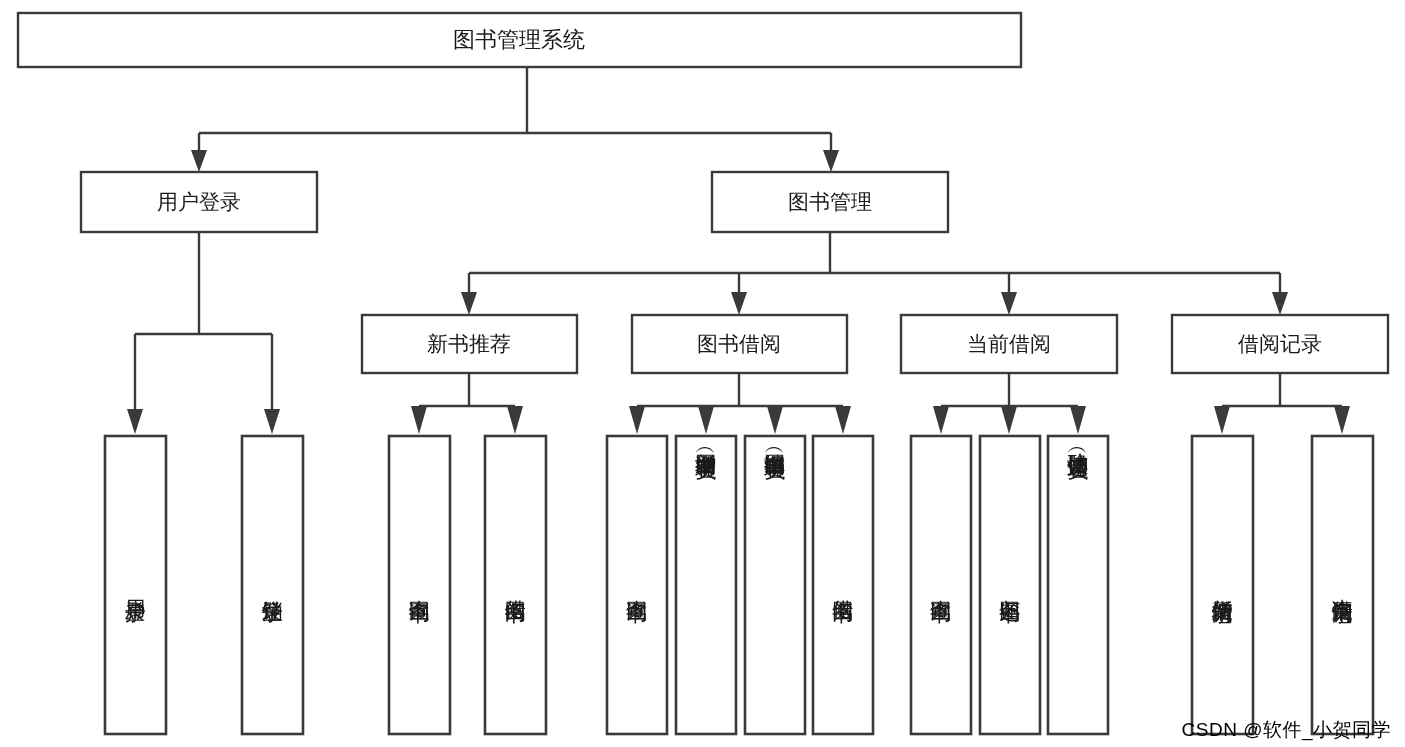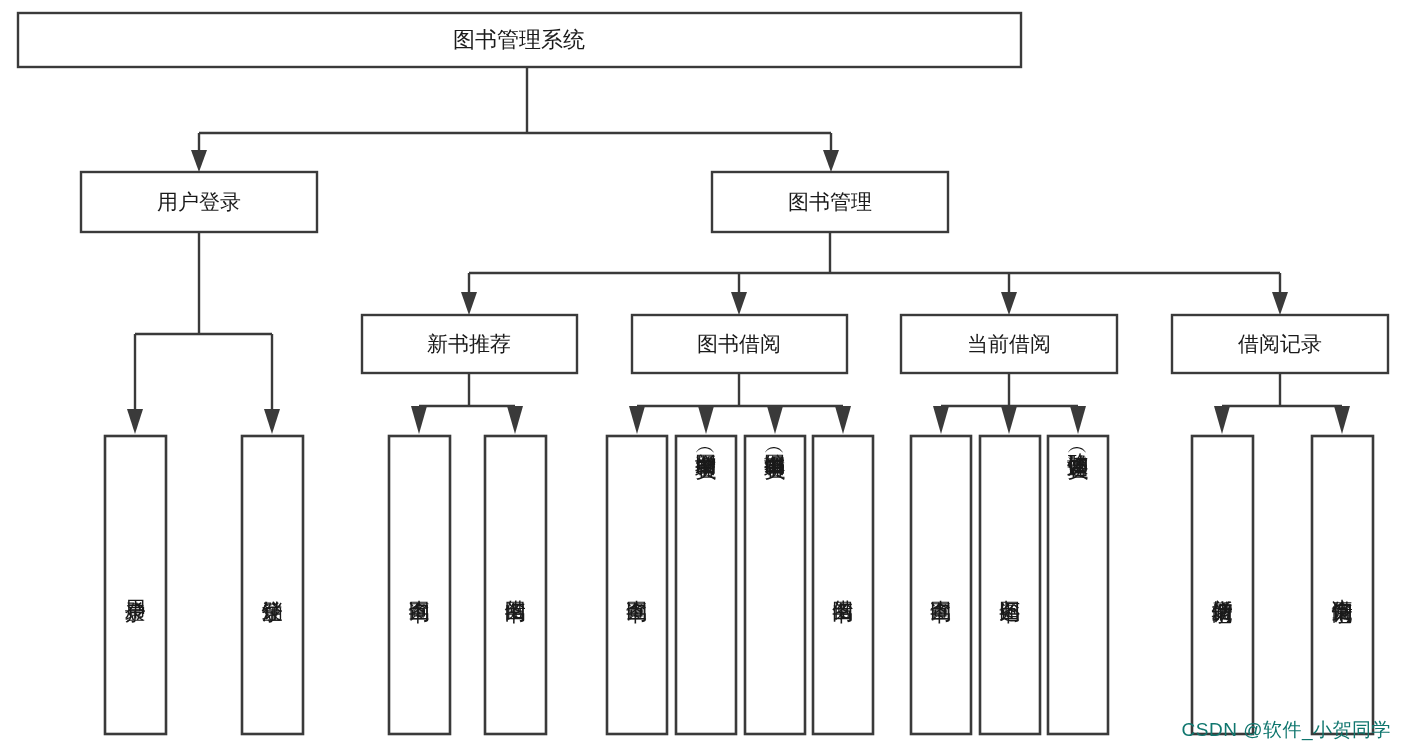--- a/index.html
+++ b/index.html
@@ -78,21 +78,21 @@
     letter-spacing: 1px;
     white-space: nowrap;
     text-align: center;
   }
   .watermark {
     position: absolute;
     right: 14px;
     bottom: 4px;
     font-family: "Liberation Sans", sans-serif;
     font-size: 19px;
-    color: #0f766e;
+    color: #000000;
     letter-spacing: 0.5px;
     white-space: nowrap;
     pointer-events: none;
     margin-left: 16px;
   }
 </style>
 </head>
 <body>
 
 <div id="diagram-root">

